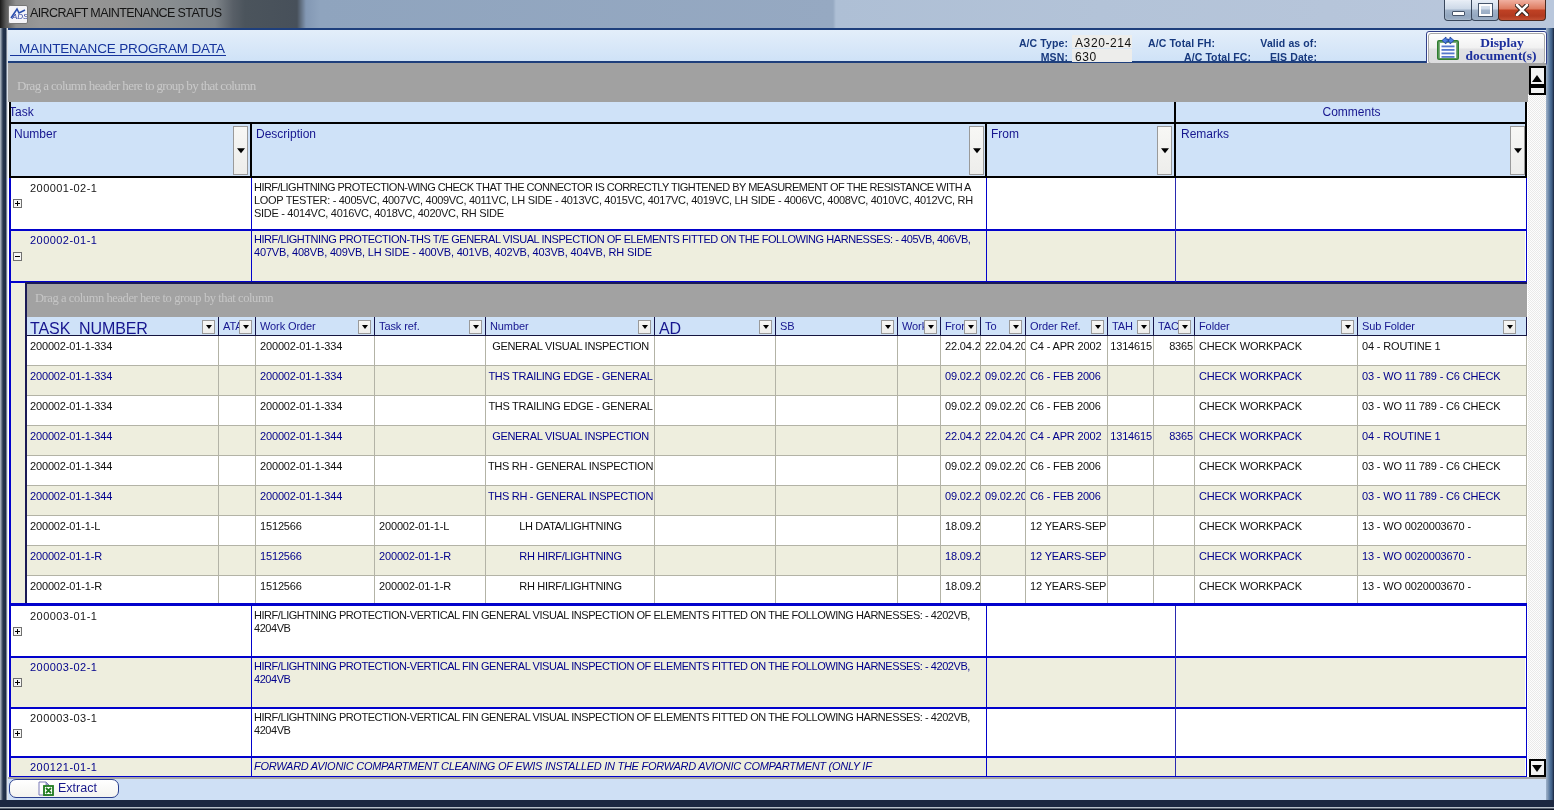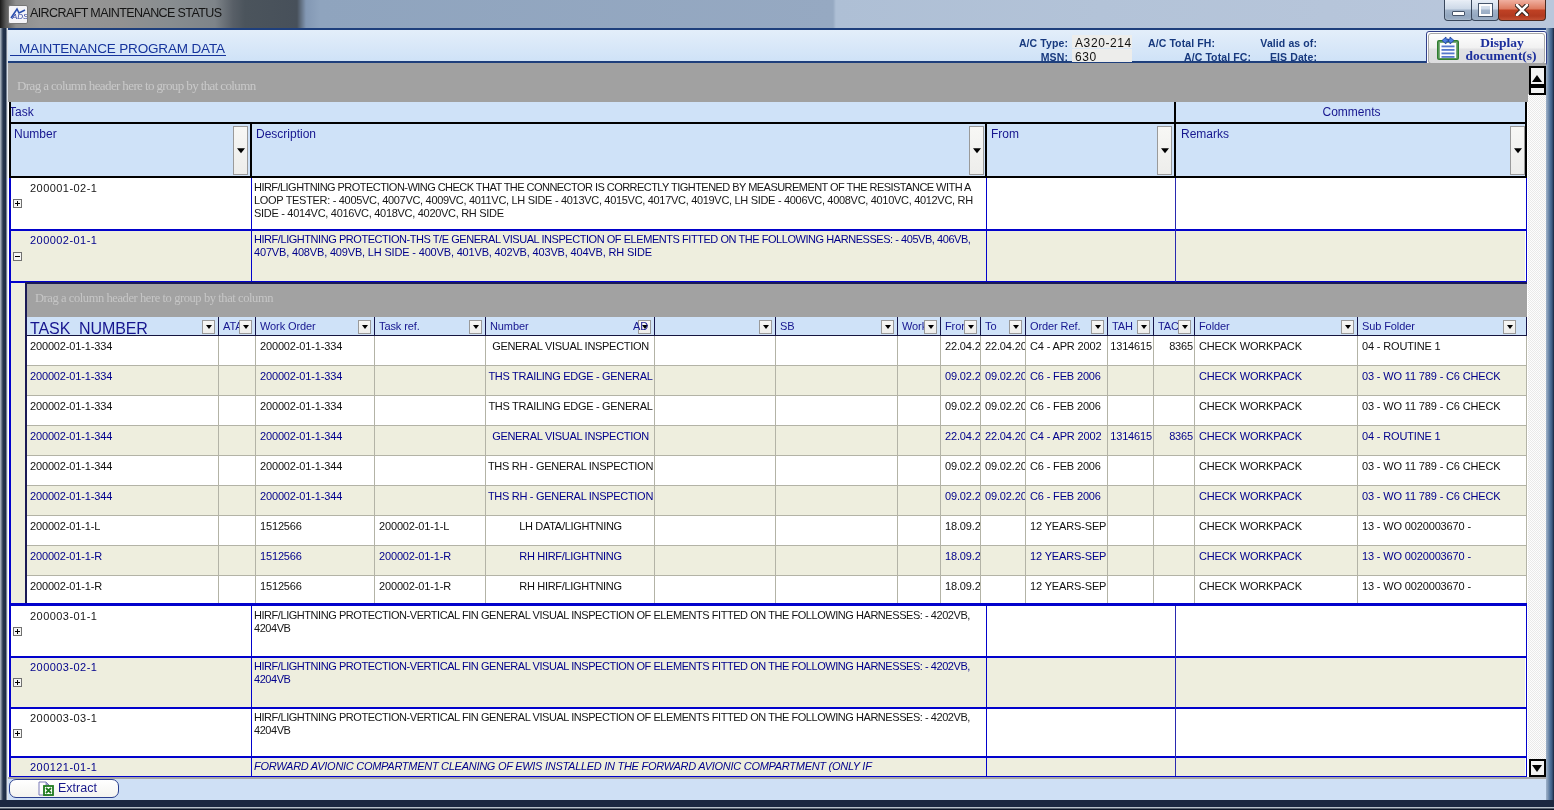--- a/index.html
+++ b/index.html
@@ -138,21 +138,21 @@
 <div class="a" style="left:374px;top:317px;width:1px;height:19px;background:#15154a;"></div>
 <div class="t" style="left:260px;top:320px;width:99px;overflow:hidden;font-size:11px;letter-spacing:-0.1px;color:#16168f;">Work Order</div>
 <div class="dd dds" style="left:358px;top:320px;width:11px;height:12px;"></div>
 <div class="a" style="left:485px;top:317px;width:1px;height:19px;background:#15154a;"></div>
 <div class="t" style="left:379px;top:320px;width:91px;overflow:hidden;font-size:11px;letter-spacing:-0.1px;color:#16168f;">Task ref.</div>
 <div class="dd dds" style="left:469px;top:320px;width:11px;height:12px;"></div>
 <div class="a" style="left:654px;top:317px;width:1px;height:19px;background:#15154a;"></div>
 <div class="t" style="left:490px;top:320px;width:149px;overflow:hidden;font-size:11px;letter-spacing:-0.1px;color:#16168f;">Number</div>
 <div class="dd dds" style="left:638px;top:320px;width:11px;height:12px;"></div>
 <div class="a" style="left:775px;top:317px;width:1px;height:19px;background:#15154a;"></div>
-<div class="t" style="left:633px;top:320px;width:101px;overflow:hidden;font-size:11px;letter-spacing:-0.1px;color:#16168f;">AD</div>
+<div class="t" style="left:659px;top:320px;width:101px;overflow:hidden;font-size:16px;letter-spacing:-0.1px;color:#16168f;">AD</div>
 <div class="dd dds" style="left:759px;top:320px;width:11px;height:12px;"></div>
 <div class="a" style="left:897px;top:317px;width:1px;height:19px;background:#15154a;"></div>
 <div class="t" style="left:780px;top:320px;width:102px;overflow:hidden;font-size:11px;letter-spacing:-0.1px;color:#16168f;">SB</div>
 <div class="dd dds" style="left:881px;top:320px;width:11px;height:12px;"></div>
 <div class="a" style="left:940px;top:317px;width:1px;height:19px;background:#15154a;"></div>
 <div class="t" style="left:902px;top:320px;width:23px;overflow:hidden;font-size:11px;letter-spacing:-0.1px;color:#16168f;">Work</div>
 <div class="dd dds" style="left:924px;top:320px;width:11px;height:12px;"></div>
 <div class="a" style="left:980px;top:317px;width:1px;height:19px;background:#15154a;"></div>
 <div class="t" style="left:945px;top:320px;width:20px;overflow:hidden;font-size:11px;letter-spacing:-0.1px;color:#16168f;">From</div>
 <div class="dd dds" style="left:964px;top:320px;width:11px;height:12px;"></div>

